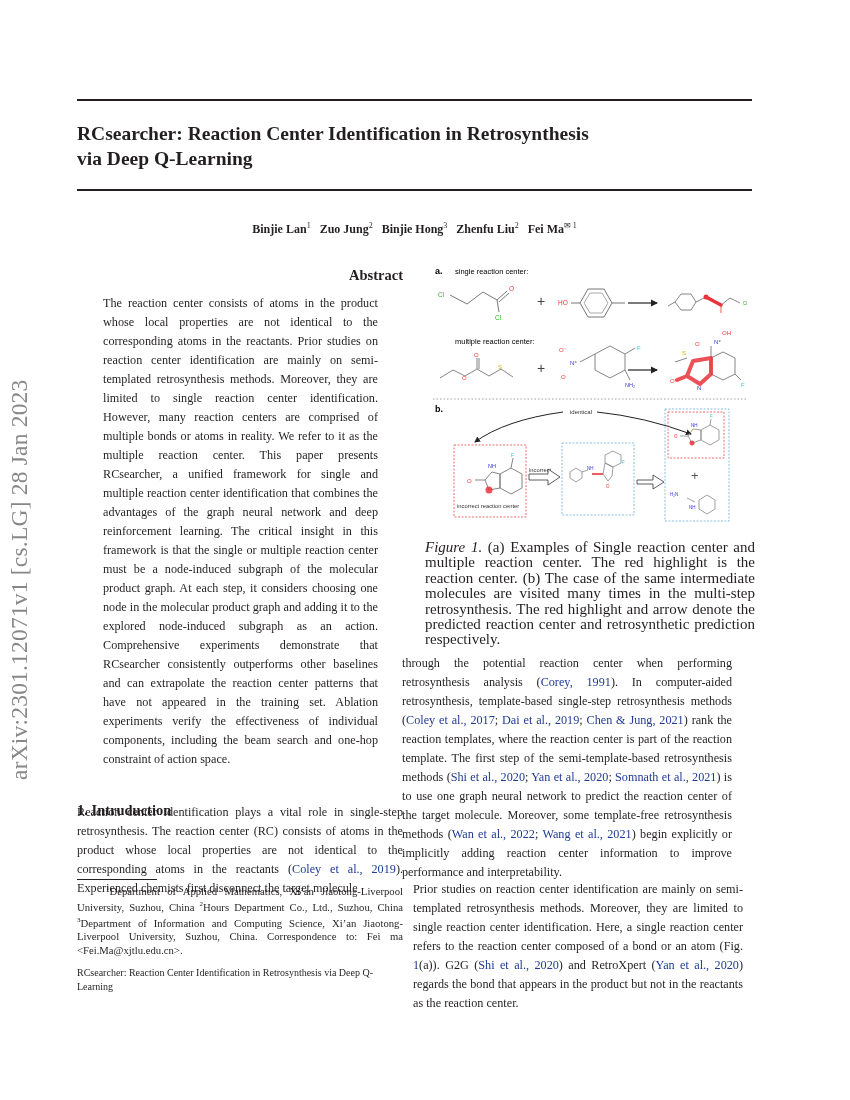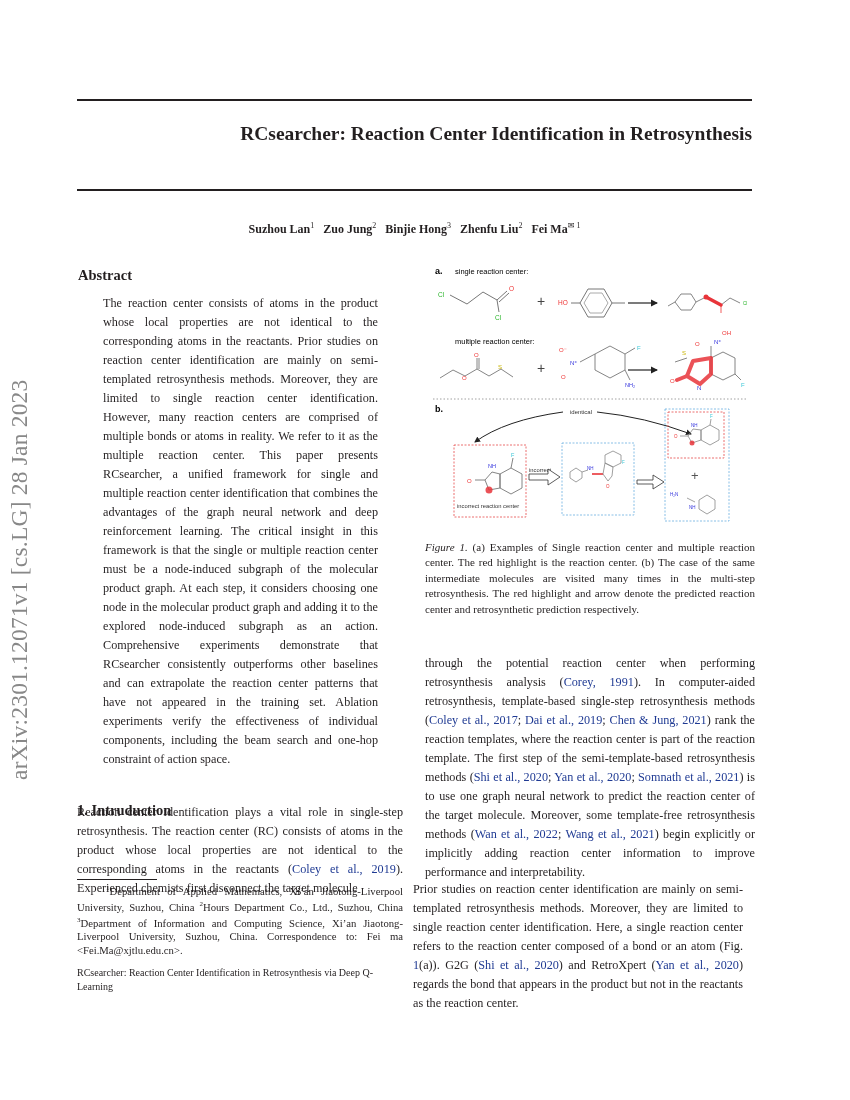--- a/index.html
+++ b/index.html
@@ -1,55 +1,56 @@
 <!DOCTYPE html>
 <html><head>
 <meta charset="utf-8">
 <style>
   html, body { margin:0; padding:0; background:#fff; }
   body { width:850px; height:1100px; position:relative; overflow:hidden;
          font-family:"Liberation Serif", "DejaVu Serif", serif; color:#231f20; }
   .rule { position:absolute; left:77px; width:675px; height:2px; background:#231f20; }
-  .title { position:absolute; left:77px; width:675px; top:121px; text-align:right;
+  .title { position:absolute; left:77px; width:675px; top:121px; text-align:left;
            font-weight:bold; font-size:19.5px; line-height:25px; }
   .authors { position:absolute; left:77px; width:675px; top:221px; text-align:center;
              font-weight:bold; font-size:12px; }
   .authors sup { font-weight:normal; font-size:8px; }
   .arxiv { position:absolute; left:6px; top:780px; transform-origin:0 0; transform:rotate(-90deg);
            font-size:23.5px; color:#888; white-space:nowrap; letter-spacing:0.2px; }
   .col { position:absolute; font-size:12.2px; line-height:19px; text-align:justify; }
   .col p { margin:0; }
-  .abs-head { position:absolute; left:78px; width:325px; top:267px; text-align:left;
+  .abs-head { position:absolute; left:78px; width:325px; top:267px; text-align:right;
               font-weight:bold; font-size:14.5px; }
   .abstract { left:103px; width:275px; top:294px; hyphens:manual; }
   .sec { position:absolute; left:77px; top:802px; font-weight:bold; font-size:14.5px; }
   .intro { left:77px; width:326px; top:803px; }
   .cite { color:#1f3a93; }
   .fn-rule { position:absolute; left:77px; top:879px; width:80px; height:1px; background:#231f20; }
   .fn { position:absolute; left:77px; width:326px; top:882px; font-size:10.7px; line-height:13.6px; text-align:justify; }
   .fn sup { font-size:7px; }
   .fn-title { position:absolute; left:77px; width:326px; top:966px; font-size:10px; line-height:13.6px; }
   .figure { position:absolute; left:425px; top:262px; width:330px; height:272px; }
-  .caption { position:absolute; left:425px; width:330px; top:540px; font-size:11px; line-height:15.4px; text-align:justify; }
+  .caption { position:absolute; left:425px; width:330px; top:540px; font-size:15px; line-height:15.4px; text-align:justify; }
   .caption .fig-label { font-style:italic; }
-  .right1 { left:425px; width:330px; top:654px; }
+  .right1 { left:402px; width:330px; top:654px; }
   .right2 { left:413px; width:330px; top:880px; }
   svg text { font-family:"Liberation Sans", "DejaVu Sans", sans-serif; }
 </style>
 </head>
 <body>
 
 <div class="rule" style="top:99px;"></div>
 <div class="title">
   <div>RCsearcher: Reaction Center Identification in Retrosynthesis</div>
+  <div>via Deep Q-Learning</div>
 </div>
 <div class="rule" style="top:189px;"></div>
 
 <div class="authors">
-  <span><span>Suzhou Lan</span><sup>1</sup></span>&nbsp;&nbsp;
+  <span><span>Binjie Lan</span><sup>1</sup></span>&nbsp;&nbsp;
   <span><span>Zuo Jung</span><sup>2</sup></span>&nbsp;&nbsp;
   <span><span>Binjie Hong</span><sup>3</sup></span>&nbsp;&nbsp;
   <span><span>Zhenfu Liu</span><sup>2</sup></span>&nbsp;&nbsp;
   <span><span>Fei Ma</span><sup>✉ 1</sup></span>
 </div>
 
 <div class="arxiv">arXiv:2301.12071v1  [cs.LG]  28 Jan 2023</div>
 
 <div class="abs-head">Abstract</div>
 <div class="col abstract">

